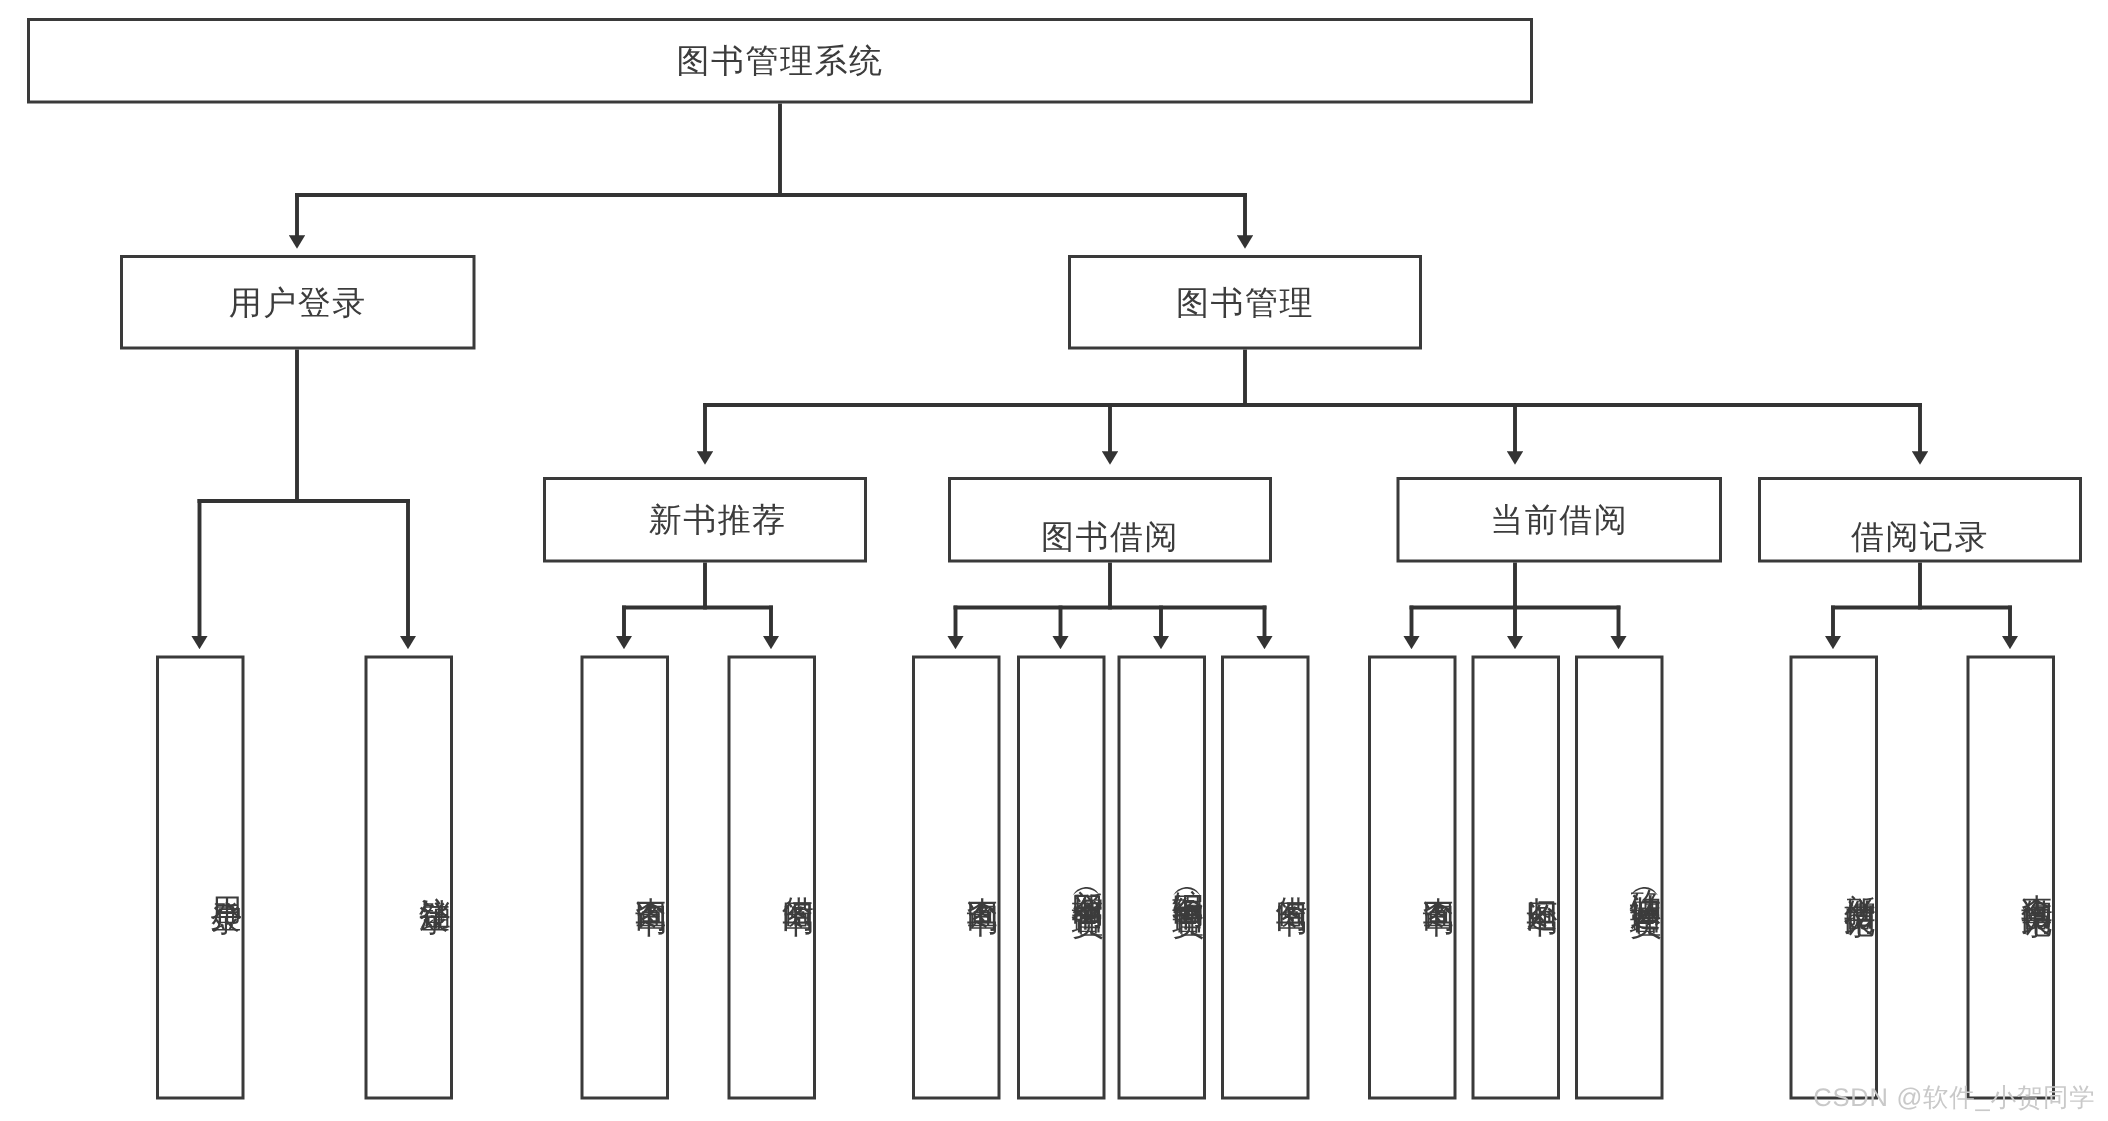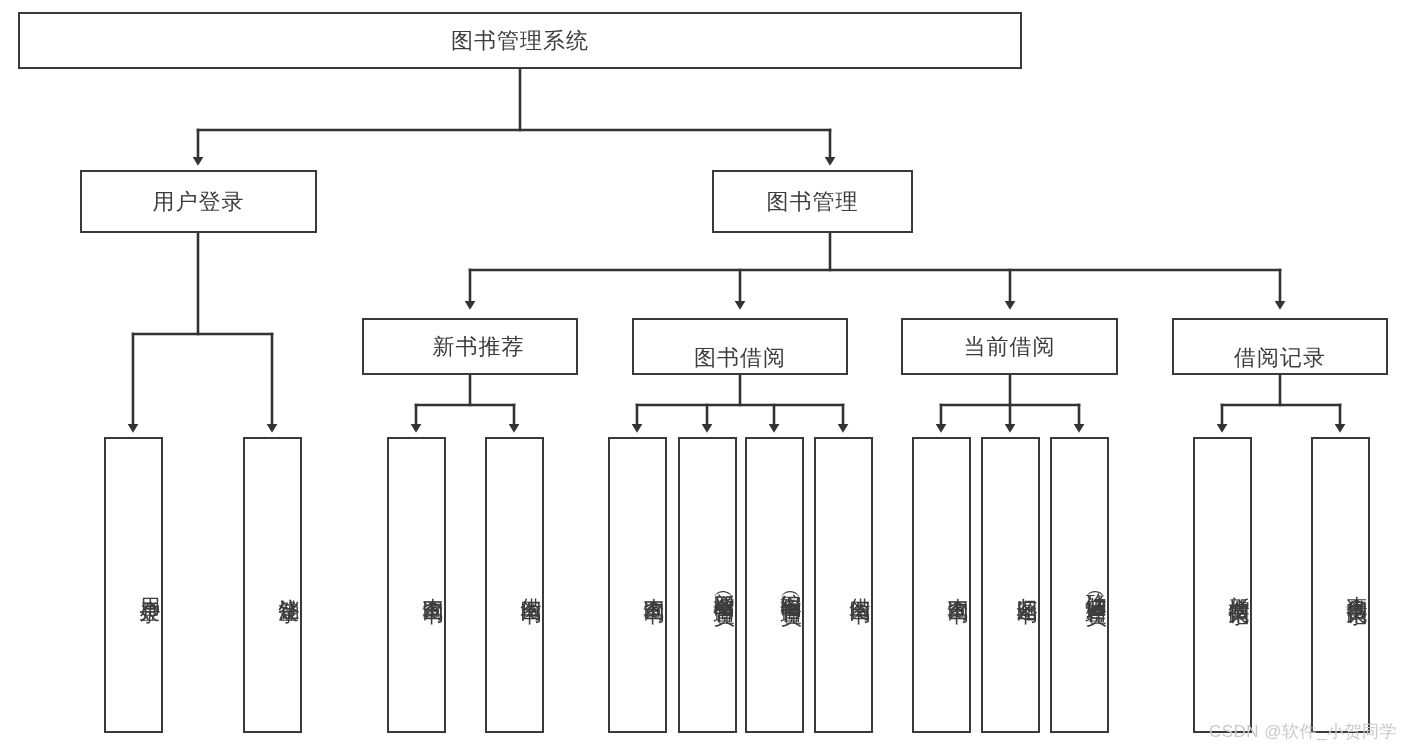--- a/index.html
+++ b/index.html
@@ -123,31 +123,31 @@
     </g>
   </svg>
 
   <div class="node horiz" style="left:18px; top:12px; width:1004px; height:57px;">
     <span>图书管理系统</span>
   </div>
 
   <div class="node horiz" style="left:80px; top:170px; width:237px; height:63px;">
     <span>用户登录</span>
   </div>
-  <div class="node horiz" style="left:712px; top:170px; width:201px; height:63px;">
+  <div class="node horiz" style="left:712px; top:170px; width:236px; height:63px;">
     <span>图书管理</span>
   </div>
 
   <div class="node horiz" style="left:362px; top:318px; width:216px; height:57px;padding-left:17px;">
     <span>新书推荐</span>
   </div>
   <div class="node horiz" style="left:632px; top:318px; width:216px; height:57px;align-items:flex-end;">
     <span>图书借阅</span>
   </div>
-  <div class="node horiz" style="left:901px; top:318px; width:217px; height:57px;">
+  <div class="node horiz" style="left:931px; top:318px; width:217px; height:57px;">
     <span>当前借阅</span>
   </div>
   <div class="node horiz" style="left:1172px; top:318px; width:216px; height:57px;align-items:flex-end;">
     <span>借阅记录</span>
   </div>
 
   <div class="node vert" style="left:104px; top:437px; width:59px; height:296px;">
     <span class="vtext">用户登录</span>
   </div>
   <div class="node vert" style="left:243px; top:437px; width:59px; height:296px;">

